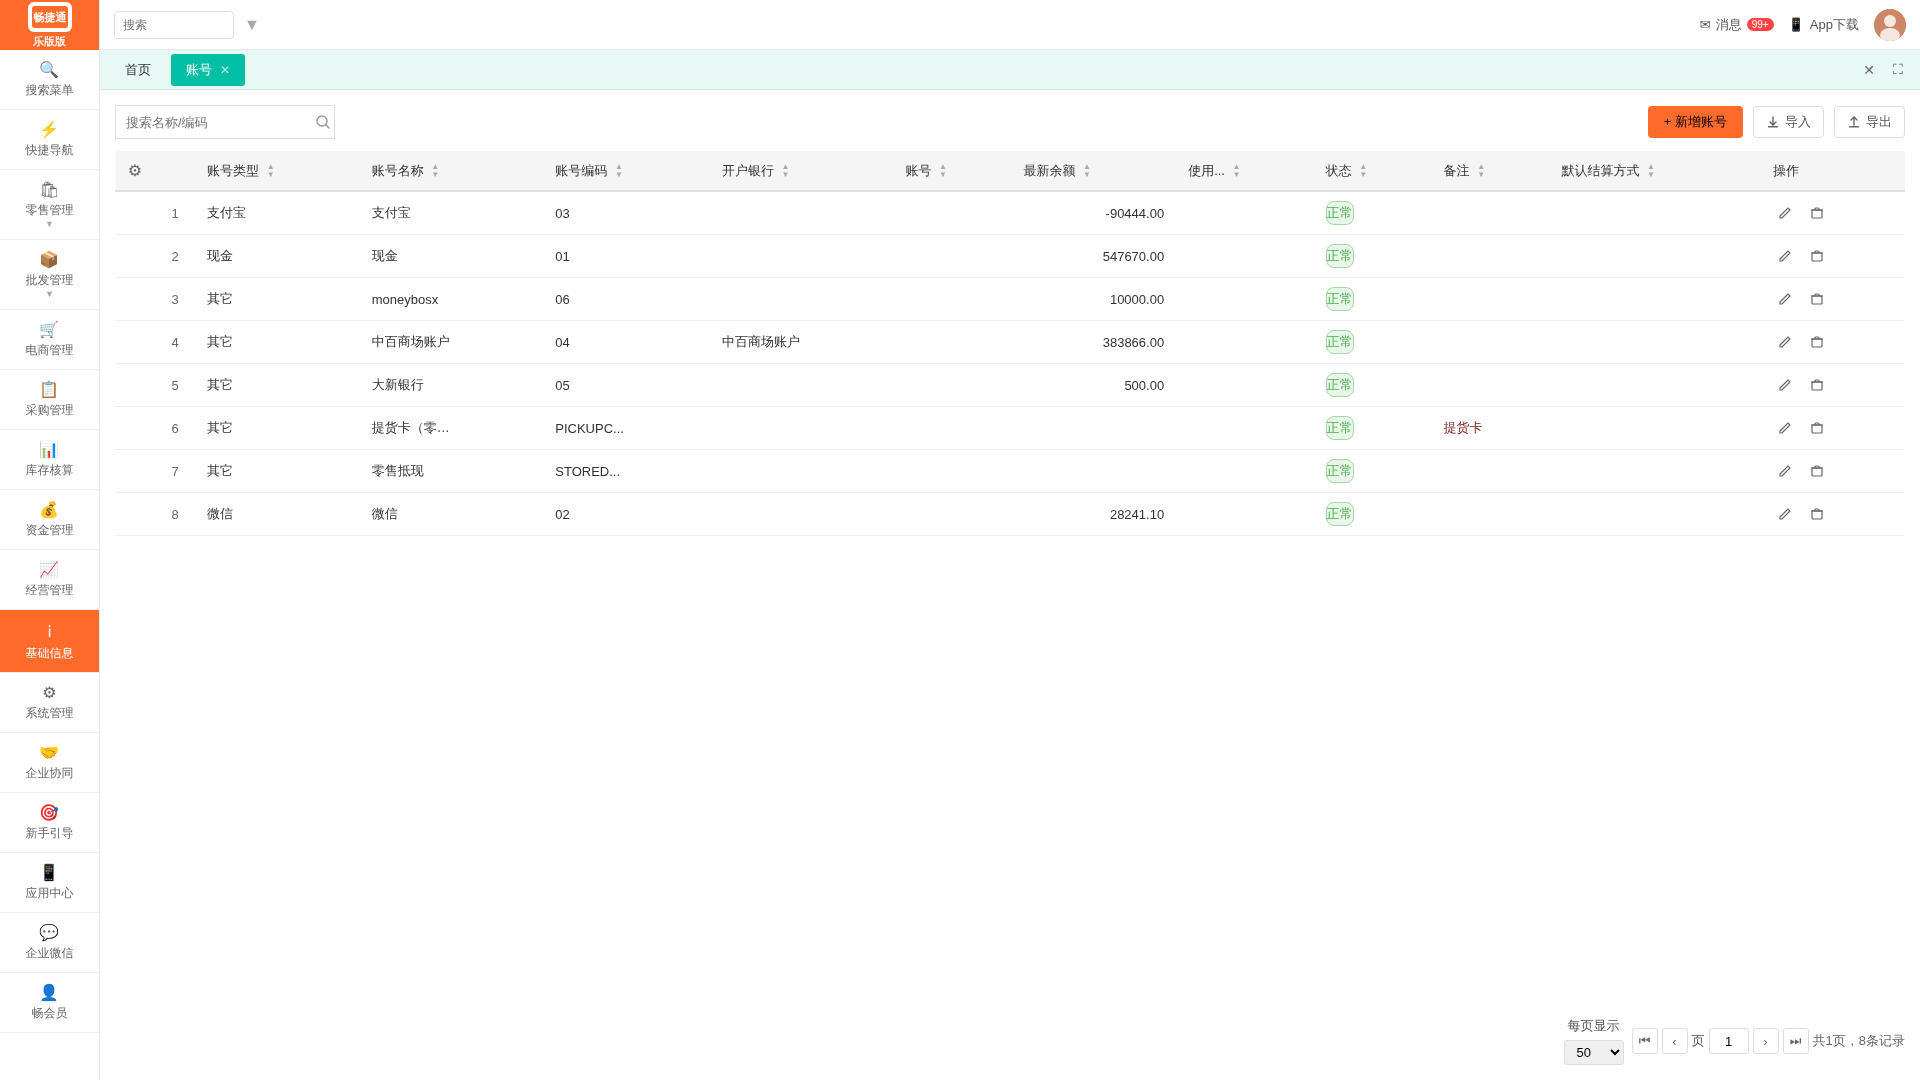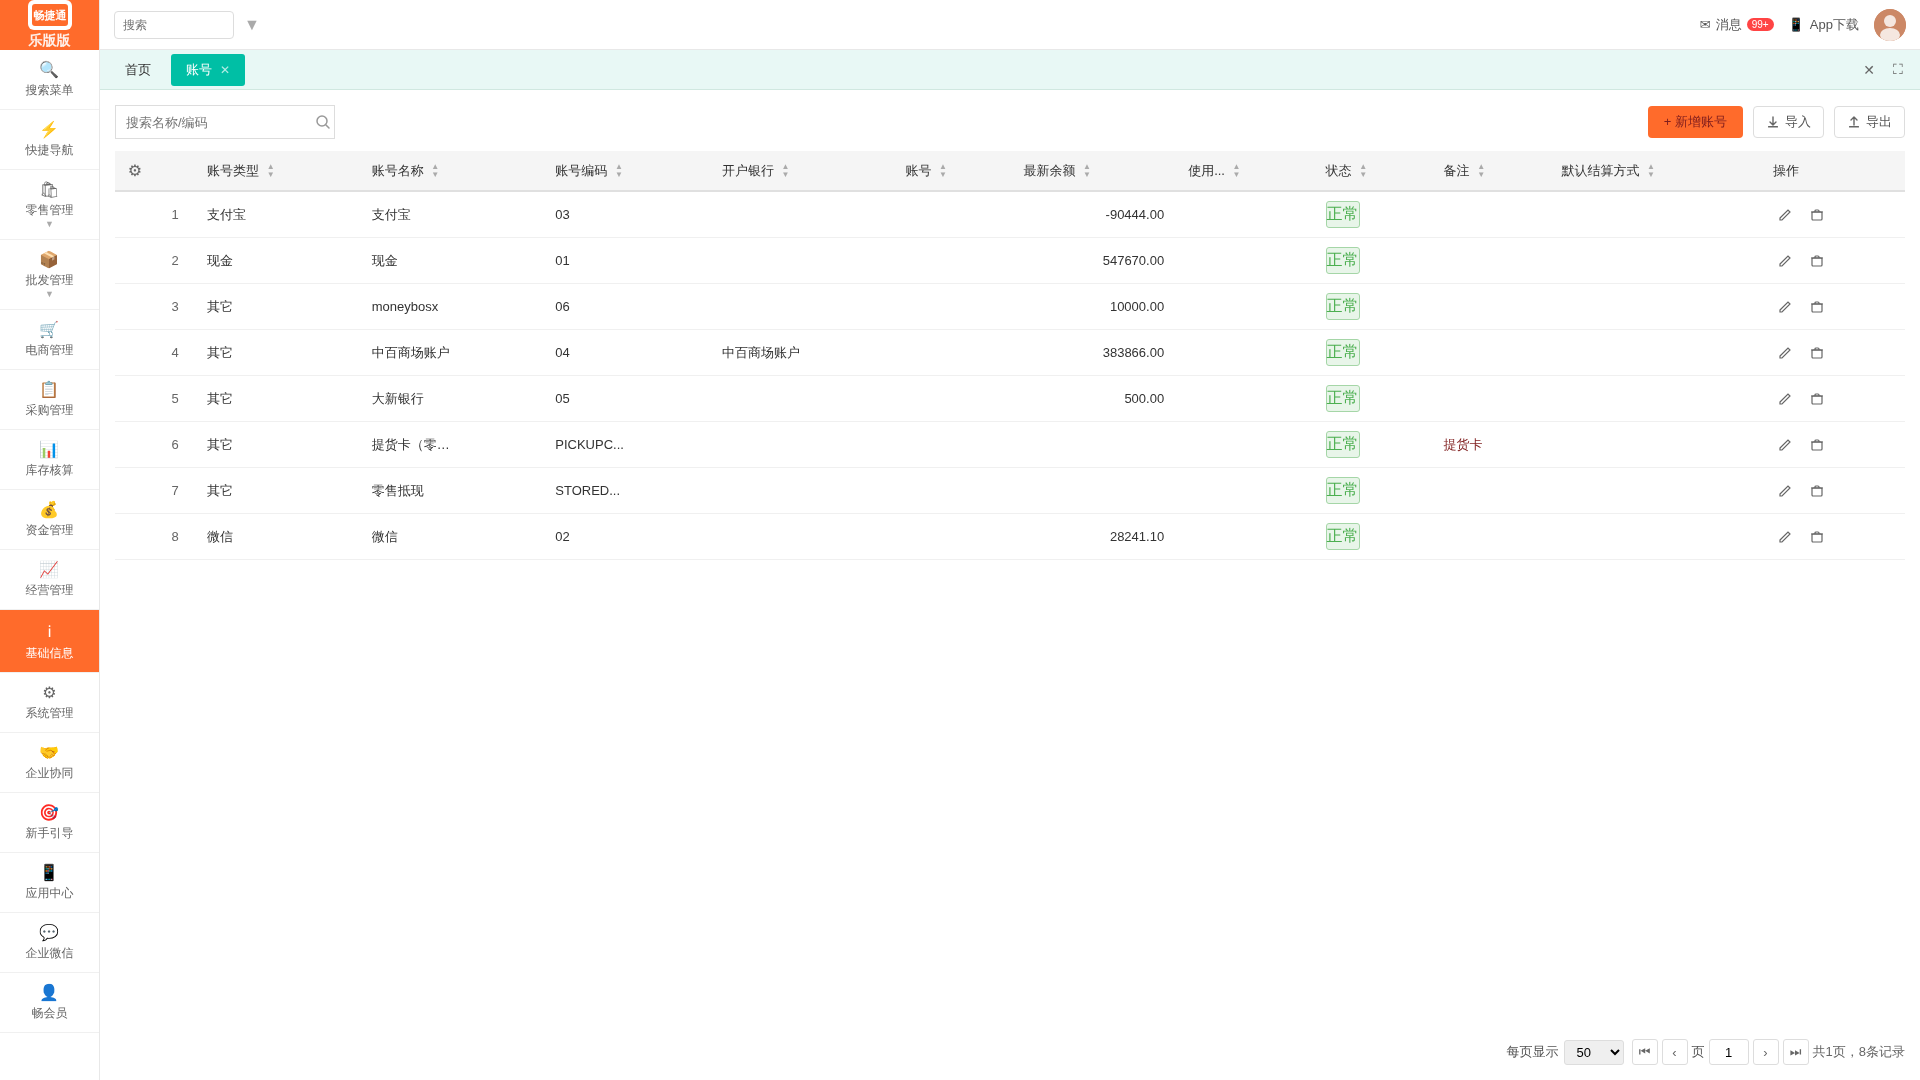--- a/index.html
+++ b/index.html
@@ -185,21 +185,21 @@
       cursor: pointer;
       color: #999;
     }
     .toolbar-right {
       display: flex;
       align-items: center;
       gap: 10px;
     }
     .btn-add {
       background: #ff6b2b;
-      color: #7f1d1d;
+      color: #000000;
       border: none;
       padding: 7px 16px;
       border-radius: 4px;
       cursor: pointer;
       font-size: 13px;
       display: flex;
       align-items: center;
       gap: 5px;
     }
     .btn-secondary {
@@ -252,22 +252,22 @@
       border-bottom: 1px solid #f0f0f0;
       color: #333;
     }
     .row-num { color: #666; text-align: center; }
     .settings-col { text-align: center; width: 40px; }
     .status-badge {
       background: #e8f5e9;
       color: #4caf50;
       border: 1px solid #a5d6a7;
       padding: 2px 0;
-      border-radius: 3px;
-      font-size: 16px;
+      border-radius: 8px;
+      font-size: 13px;
       display: inline-block;
     }
     .action-btns {
       display: flex;
       gap: 8px;
     }
     .action-btn {
       width: 24px;
       height: 24px;
       display: flex;
@@ -285,20 +285,21 @@
       justify-content: flex-end;
       padding: 12px 0 0 0;
       gap: 8px;
       font-size: 13px;
       color: #555;
     }
     .page-size-select {
       display: flex;
       align-items: center;
       gap: 5px;
+      flex-direction: column;
     }
     .page-size-dropdown {
       border: 1px solid #ddd;
       border-radius: 3px;
       padding: 3px 8px;
       font-size: 13px;
       cursor: pointer;
     }
     .page-nav {
       display: flex;
@@ -334,21 +335,21 @@
 
 <div class="sidebar">
   <div class="sidebar-logo">
     <div style="display:flex;flex-direction:column;align-items:center;">
       <div style="background:#fff;border-radius:6px;width:44px;height:30px;display:flex;align-items:center;justify-content:center;overflow:hidden;">
         <svg width="40" height="26" viewBox="0 0 40 26">
           <rect x="2" y="2" width="36" height="22" rx="3" fill="#ff6b2b"></rect>
           <text x="20" y="17" text-anchor="middle" fill="white" font-size="11" font-weight="bold">畅捷通</text>
         </svg>
       </div>
-      <div style="font-size:14px;color:rgba(255,255,255,0.9);margin-top:2px;">乐版版</div>
+      <div style="font-size:11px;color:rgba(255,255,255,0.9);margin-top:2px;">乐版版</div>
     </div>
   </div>
 
   <div class="sidebar-item">
     <span class="icon">🔍</span>
     <span>搜索菜单</span>
   </div>
   <div class="sidebar-item">
     <span class="icon">⚡</span>
     <span>快捷导航</span>

